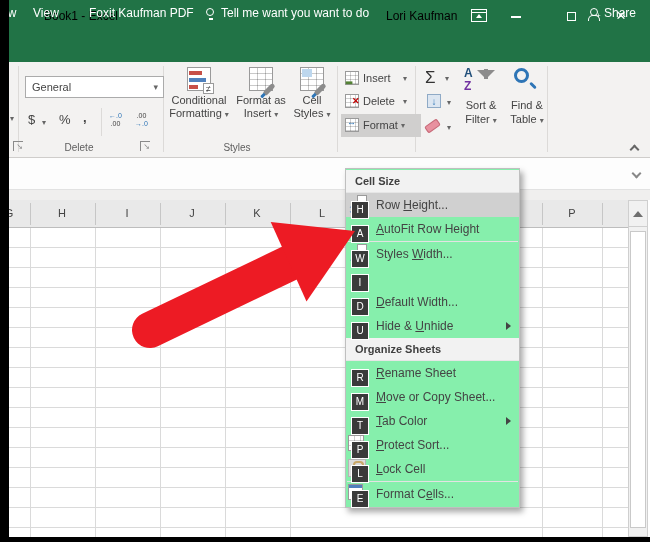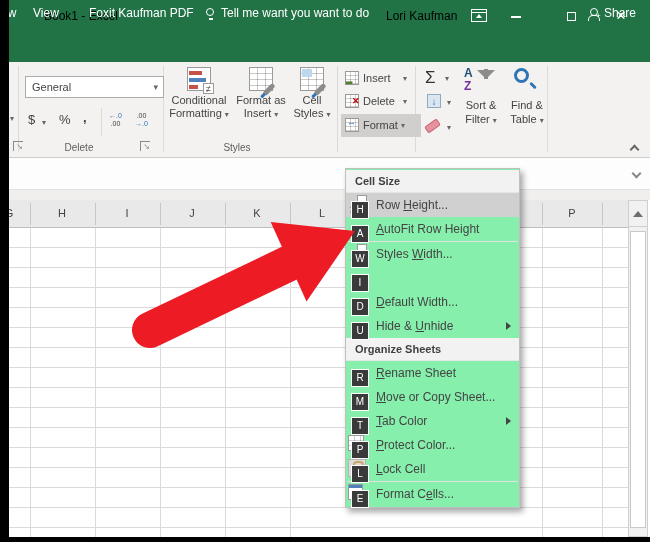--- a/index.html
+++ b/index.html
@@ -316,21 +316,21 @@
           <span class="glyph">↔</span>
           <span class="cellbox"></span>
         </span><span class="keytip" data-interactable="false">W</span><span data-interactable="false"><span>Styles </span><span class="ul">W</span><span>idth...</span></span></div>
       <div class="mi" data-interactable="true"><span class="keytip" data-interactable="false">I</span></div>
       <div class="mi" data-interactable="true"><span class="keytip" data-interactable="false">D</span><span data-interactable="false"><span></span><span class="ul">D</span><span>efault Width...</span></span></div>
       <div class="mi" data-interactable="true"><span class="keytip" data-interactable="false">U</span><span data-interactable="false"><span>Hide &amp; </span><span class="ul">U</span><span>nhide</span></span><span class="subarrow" data-interactable="false"></span></div>
       <div class="mh" data-interactable="false">Organize Sheets</div>
       <div class="mi" data-interactable="true"><span class="keytip" data-interactable="false">R</span><span data-interactable="false"><span></span><span class="ul">R</span><span>ename Sheet</span></span></div>
       <div class="mi" data-interactable="true"><span class="keytip" data-interactable="false">M</span><span data-interactable="false"><span></span><span class="ul">M</span><span>ove or Copy Sheet...</span></span></div>
       <div class="mi" data-interactable="true"><span class="keytip" data-interactable="false">T</span><span data-interactable="false"><span></span><span class="ul">T</span><span>ab Color</span></span><span class="subarrow" data-interactable="false"></span></div>
-      <div class="mi" data-interactable="true"><span class="mic icon-protect-sheet" data-interactable="false"></span><span class="keytip" data-interactable="false">P</span><span data-interactable="false"><span></span><span class="ul">P</span><span>rotect Color...</span></span></div>
+      <div class="mi" data-interactable="true"><span class="mic icon-protect-sheet" data-interactable="false"></span><span class="keytip" data-interactable="false">P</span><span data-interactable="false"><span></span><span class="ul">P</span><span>rotect Sort...</span></span></div>
       <div class="mi" data-interactable="true"><span class="mic icon-lock" data-interactable="false">
           <span class="shackle"></span>
           <span class="bodyl"></span>
         </span><span class="keytip" data-interactable="false">L</span><span data-interactable="false"><span></span><span class="ul">L</span><span>ock Cell</span></span></div>
       <div class="menu-sep" data-interactable="false"></div>
       <div class="mi" data-interactable="true"><span class="mic icon-format-cells" data-interactable="false">
           <span class="tb"></span>
           <span class="li" style="top: 5px;"></span>
           <span class="ln" style="top: 6px;"></span>
           <span class="li" style="top: 9px;"></span>

